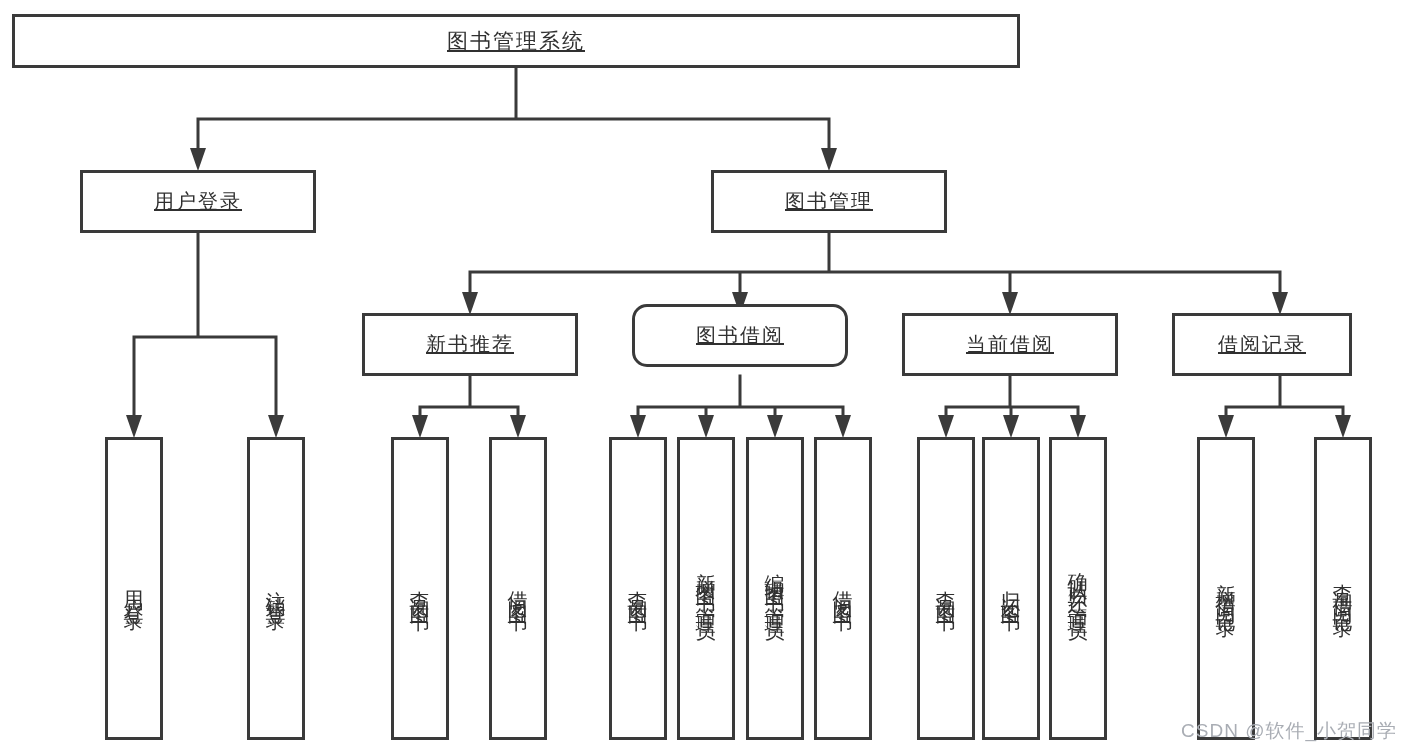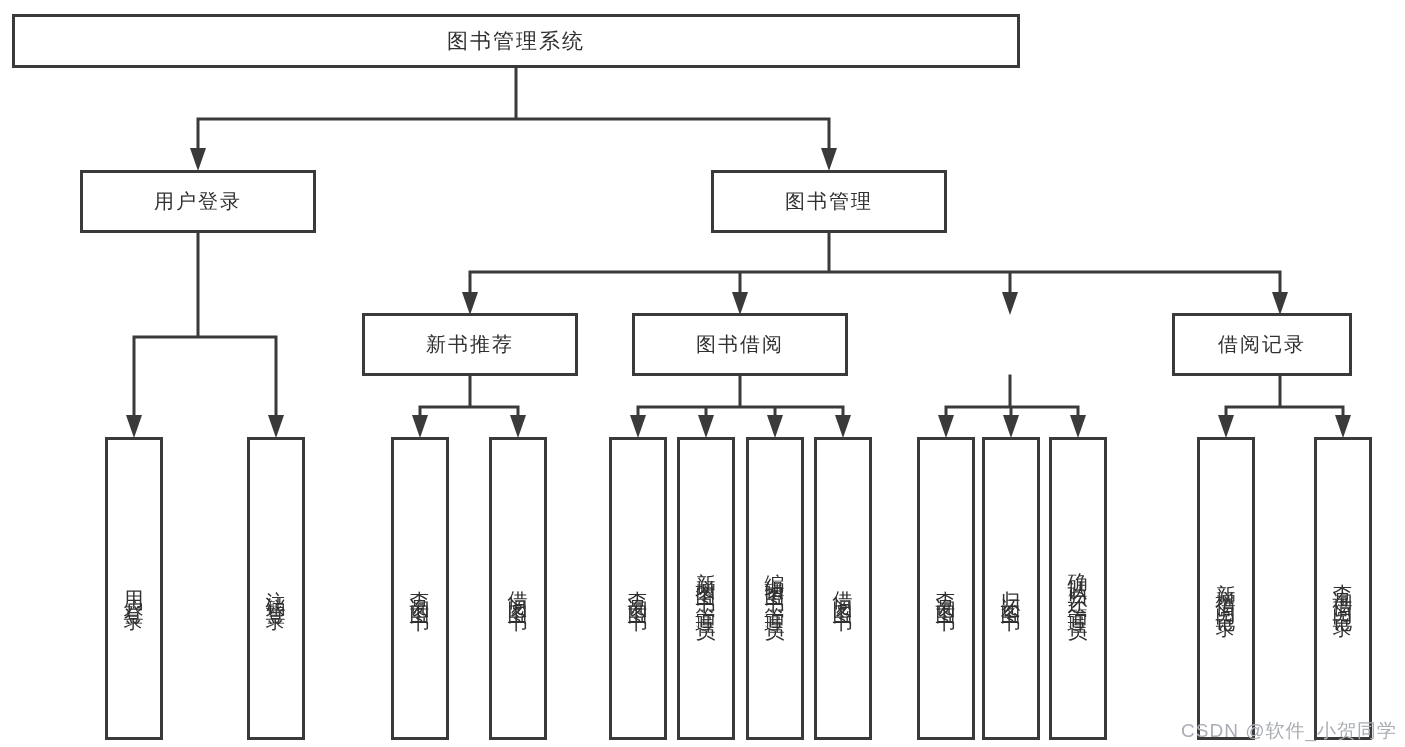--- a/index.html
+++ b/index.html
@@ -22,20 +22,21 @@
     display: flex;
     align-items: center;
     justify-content: center;
     color: var(--text, #303030);
     z-index: 2;
   }
   .node.h span {
     font-size: 20px;
     letter-spacing: 2px;
     white-space: nowrap;
+    text-decoration: underline;
   }
   .node.root span { font-size: 21px; }
   .node.v span {
     writing-mode: vertical-rl;
     text-orientation: mixed;
     font-size: 20px;
     letter-spacing: 7px;
     line-height: 1;
   }
   .watermark {
@@ -96,22 +97,25 @@
   <div class="node h" style="left:80px; top:170px; width:236px; height:63px;">
     <span>用户登录</span>
   </div>
   <div class="node h" style="left:711px; top:170px; width:236px; height:63px;align-items:center;">
     <span>图书管理</span>
   </div>
 
   <div class="node h" style="left:362px; top:313px; width:216px; height:63px;align-items:center;">
     <span>新书推荐</span>
   </div>
-  <div class="node h" style="left:632px; top:313px; width:216px; height:63px;">
+  <div class="node h" style="left:632px; top:304px; width:216px; height:63px;border-radius:15px;">
     <span>图书借阅</span>
+  </div>
+  <div class="node h" style="left:902px; top:313px; width:216px; height:63px;">
+    <span>当前借阅</span>
   </div>
   <div class="node h" style="left:1172px; top:313px; width:180px; height:63px;">
     <span>借阅记录</span>
   </div>
 
   <div class="node v" style="left:105px; top:437px; width:58px; height:303px;">
     <span>用户登录</span>
   </div>
   <div class="node v" style="left:247px; top:437px; width:58px; height:303px;">
     <span>注销登录</span>

